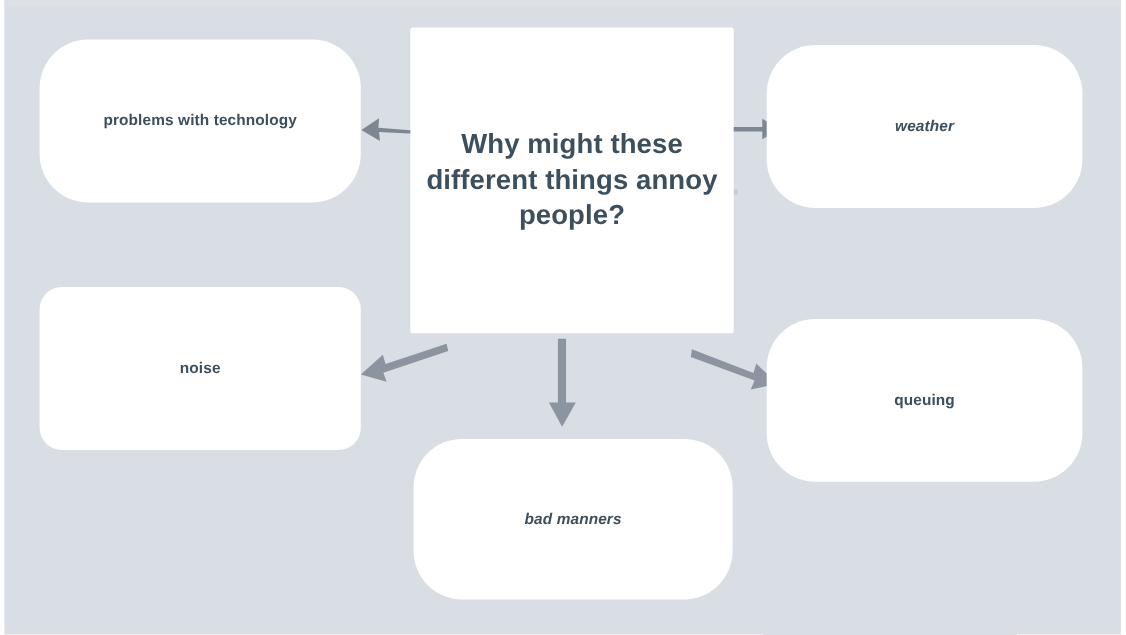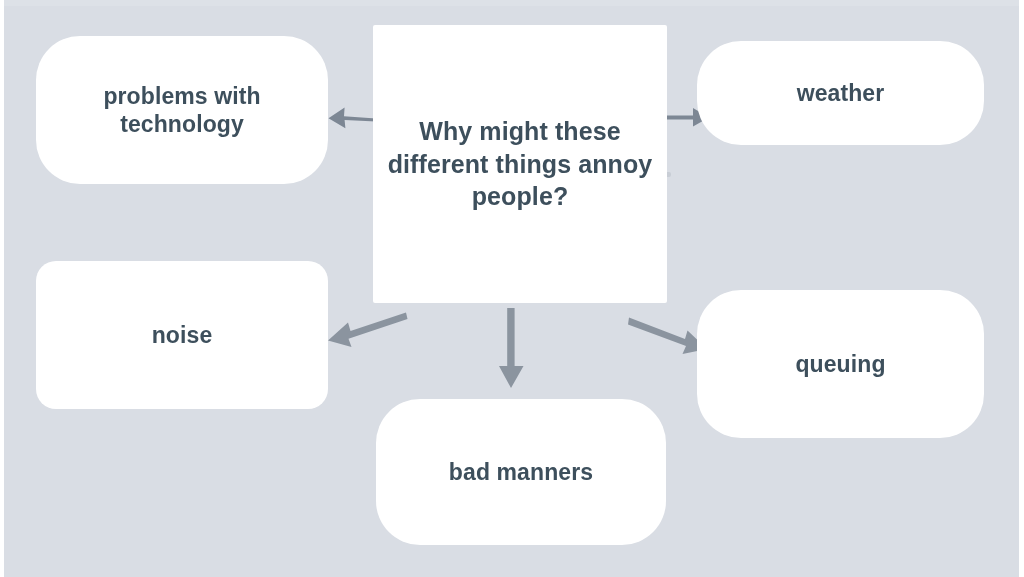--- a/index.html
+++ b/index.html
@@ -50,30 +50,30 @@
   }
 
   
   .node.center {
     border-radius: 2px;
     font-size: 25px;
     line-height: 1.30;
   }
 
   .node.leaf {
-    font-size: 23px;
+    font-size: 14px;
   }
 
   
   #node-center          { left: 373px; top: 25px;  width: 294px; height: 278px; }
   #node-technology      { left: 36px;  top: 36px;  width: 292px; height: 148px; }
-  #node-weather         { left: 697px; top: 41px;  width: 287px; height: 104px; }
+  #node-weather         { left: 697px; top: 41px;  width: 287px; height: 148px; font-style: italic; }
   #node-noise           { left: 36px;  top: 261px; width: 292px; height: 148px; border-radius: 20px; }
   #node-queuing         { left: 697px; top: 262px; width: 287px; height: 148px; margin-top: 28px; }
-  #node-bad-manners     { left: 376px; top: 399px; width: 290px; height: 146px; }
+  #node-bad-manners     { left: 376px; top: 399px; width: 290px; height: 146px; font-style: italic; }
 
   .arrow {
     position: absolute;
     pointer-events: none;
   }
   .arrow svg { display: block; overflow: visible; }
 
   
   #stray-mark {
     position: absolute;

